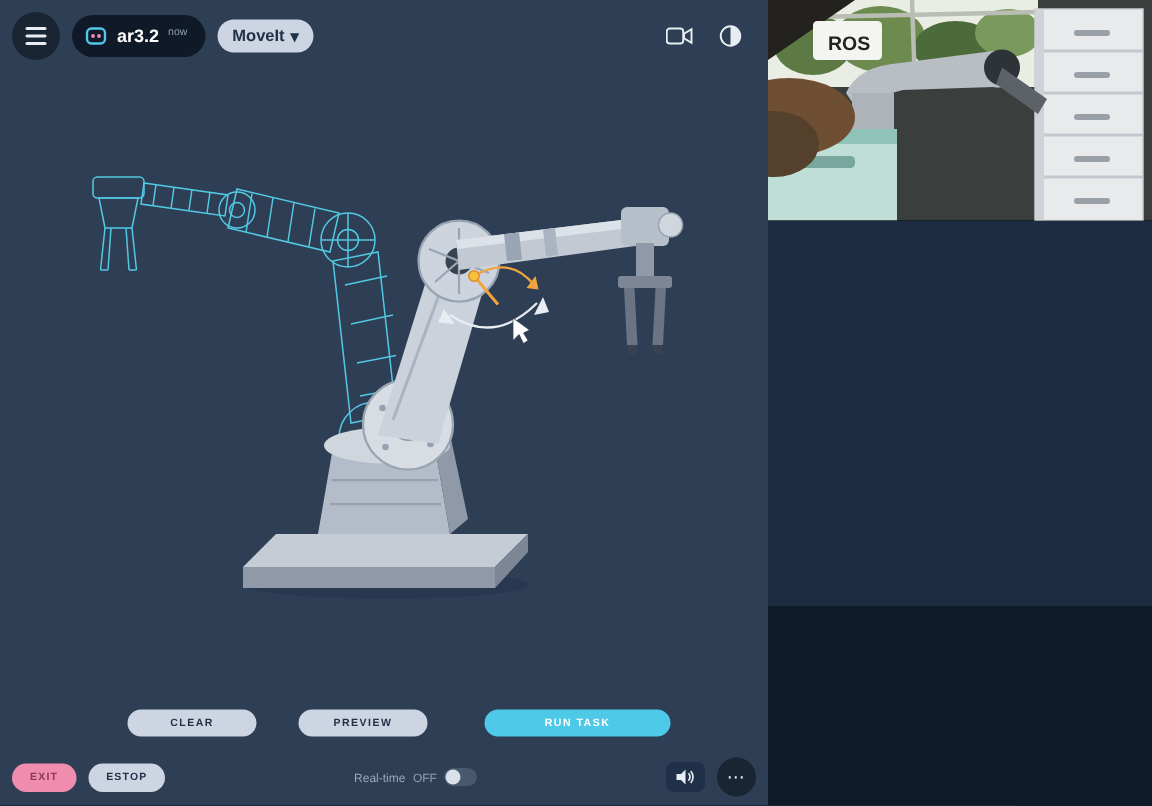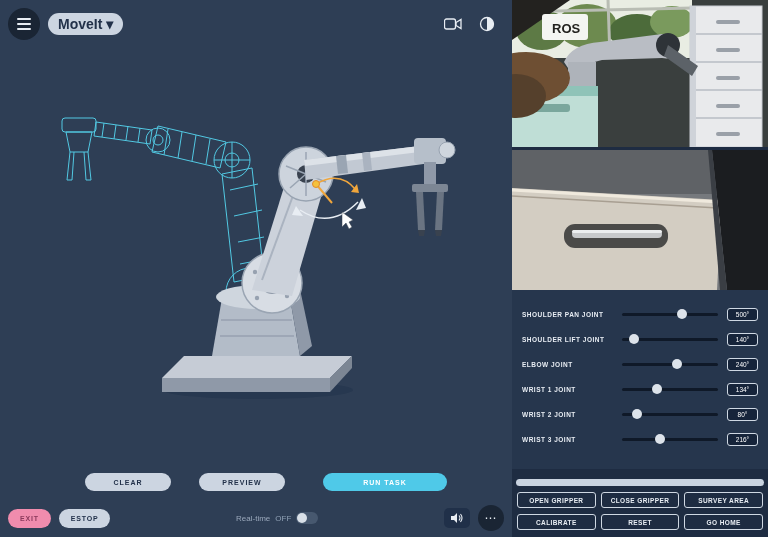--- a/index.html
+++ b/index.html
@@ -9,21 +9,21 @@
 
   
   .left { position:relative; width:512px; height:537px; background:#2e3e55; flex:0 0 512px; }
   .topbar { position:absolute; top:8px; left:8px; right:12px; display:flex; align-items:center; gap:8px; z-index:5; }
   .hamburger { width:32px; height:32px; border-radius:50%; background:#1a2534; display:flex; flex-direction:column;
                align-items:center; justify-content:center; gap:3px; cursor:pointer; }
   .hamburger span { display:block; width:14px; height:2px; background:#e8edf3; border-radius:1px; }
   .logo-pill { height:28px; border-radius:14px; background:#0f1928; display:flex; align-items:center; gap:6px; padding:0 12px 0 8px; }
   .app-name { color:#ffffff; font-size:12px; font-weight:bold; }
   .app-badge { color:#8fa0b5; font-size:7px; margin-top:-6px; }
-  .planner-pill { height:22px; border-radius:11px; background:#ccd5e1; color:#22314a; font-size:14px; font-weight:bold;
+  .planner-pill { height:22px; border-radius:11px; background:#ccd5e1; color:#22314a; font-size:11px; font-weight:bold;
                   display:flex; align-items:center; gap:4px; padding:0 10px; cursor:pointer; }
   .tb-spacer { flex:1; }
   .tb-icon { width:26px; height:22px; display:flex; align-items:center; justify-content:center; cursor:pointer; }
 
   .viewport { position:absolute; left:0; top:40px; width:512px; height:420px; }
 
   .task-btn { position:absolute; height:18px; border:none; border-radius:9px; font-family:"Liberation Sans",sans-serif;
               font-size:7px; font-weight:bold; letter-spacing:1px; cursor:pointer; }
   .btn-clear   { left:85px;  bottom:46px; width:86px;  background:#ccd5e1; color:#22314a; }
   .btn-preview { left:199px; bottom:46px; width:86px;  background:#ccd5e1; color:#22314a; }
@@ -38,21 +38,21 @@
   .rt-label { color:#9aa8bb; font-size:8px; }
   .rt-state { color:#8fa0b5; font-size:8px; font-weight:normal; }
   .toggle { width:22px; height:12px; border-radius:6px; background:#47586f; position:relative; cursor:pointer; }
   .toggle .knob { position:absolute; top:1px; left:1px; width:10px; height:10px; border-radius:50%; background:#d9e0e8; }
   .speaker-btn { width:26px; height:20px; border-radius:5px; background:#203049; display:flex; align-items:center;
                  justify-content:center; cursor:pointer; }
   .more-btn { width:26px; height:26px; border-radius:50%; background:#1a2534; color:#e8edf3; font-size:12px;
               display:flex; align-items:center; justify-content:center; cursor:pointer; letter-spacing:1px; }
 
   
-  .right { width:256px; height:537px; display:flex; flex-direction:column; background:#1e2c42; flex:0 0 256px;justify-content:flex-end; }
+  .right { width:256px; height:404px; display:flex; flex-direction:row; background:#1e2c42; flex:0 0 256px; }
   .cam { position:relative; background:#000; }
   .cam1 { height:147px; }
   .cam2 { height:140px; margin-top:3px; }
 
   .joints { flex:1; background:#26364d; padding:12px 10px 0 10px; }
   .joint-row { display:flex; align-items:center; height:25px; }
   .joint-label { width:100px; color:#e8edf3; font-size:6.5px; font-weight:bold; letter-spacing:.5px; }
   .slider { flex:1; position:relative; height:3px; background:#0f1928; border-radius:2px; margin-right:9px; cursor:pointer; }
   .slider .thumb { position:absolute; top:-4px; width:10px; height:10px; border-radius:50%; background:#dde3ea;
                    transform:translateX(-50%); cursor:grab; }
@@ -69,20 +69,29 @@
 
 <div class="app">
 
   <div class="left">
 
     <div class="topbar">
       <div class="hamburger">
         <span></span>
           <span></span>
           <span></span>
+      </div>
+      <div class="logo-pill">
+        <svg width="16" height="16" viewBox="0 0 16 16">
+          <rect x="2" y="3" width="12" height="10" rx="3" fill="none" stroke="#4fc9e8" stroke-width="1.6"></rect>
+          <circle cx="6" cy="8" r="1.3" fill="#f08cad"></circle>
+          <circle cx="10" cy="8" r="1.3" fill="#f08cad"></circle>
+        </svg>
+        <span class="app-name">ar3.2</span>
+        <span class="app-badge">now</span>
       </div>
       <div class="planner-pill">
         <span>MoveIt</span>
         <span>▾</span>
       </div>
       <div class="tb-spacer"></div>
       <div class="tb-icon">
         <svg width="18" height="12" viewBox="0 0 18 12">
           <rect x="0.5" y="1" width="11" height="10" rx="2" fill="none" stroke="#e8edf3" stroke-width="1.3"></rect>
           <path d="M12 4.5 L17 1.5 L17 10.5 L12 7.5 Z" fill="none" stroke="#e8edf3" stroke-width="1.3"></path>

